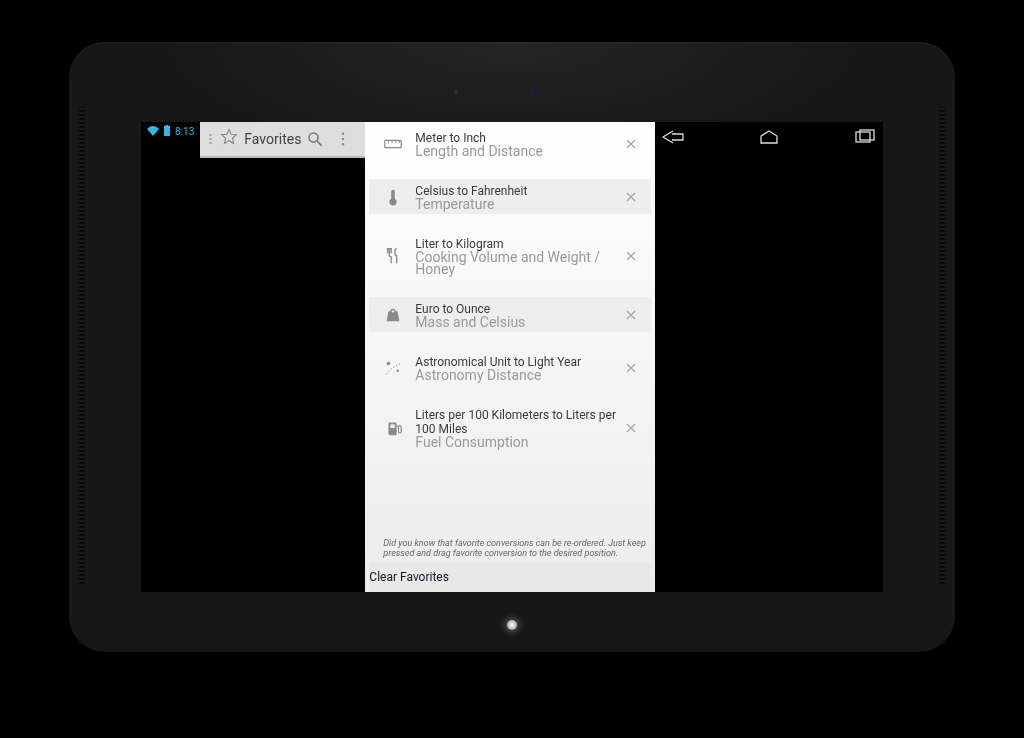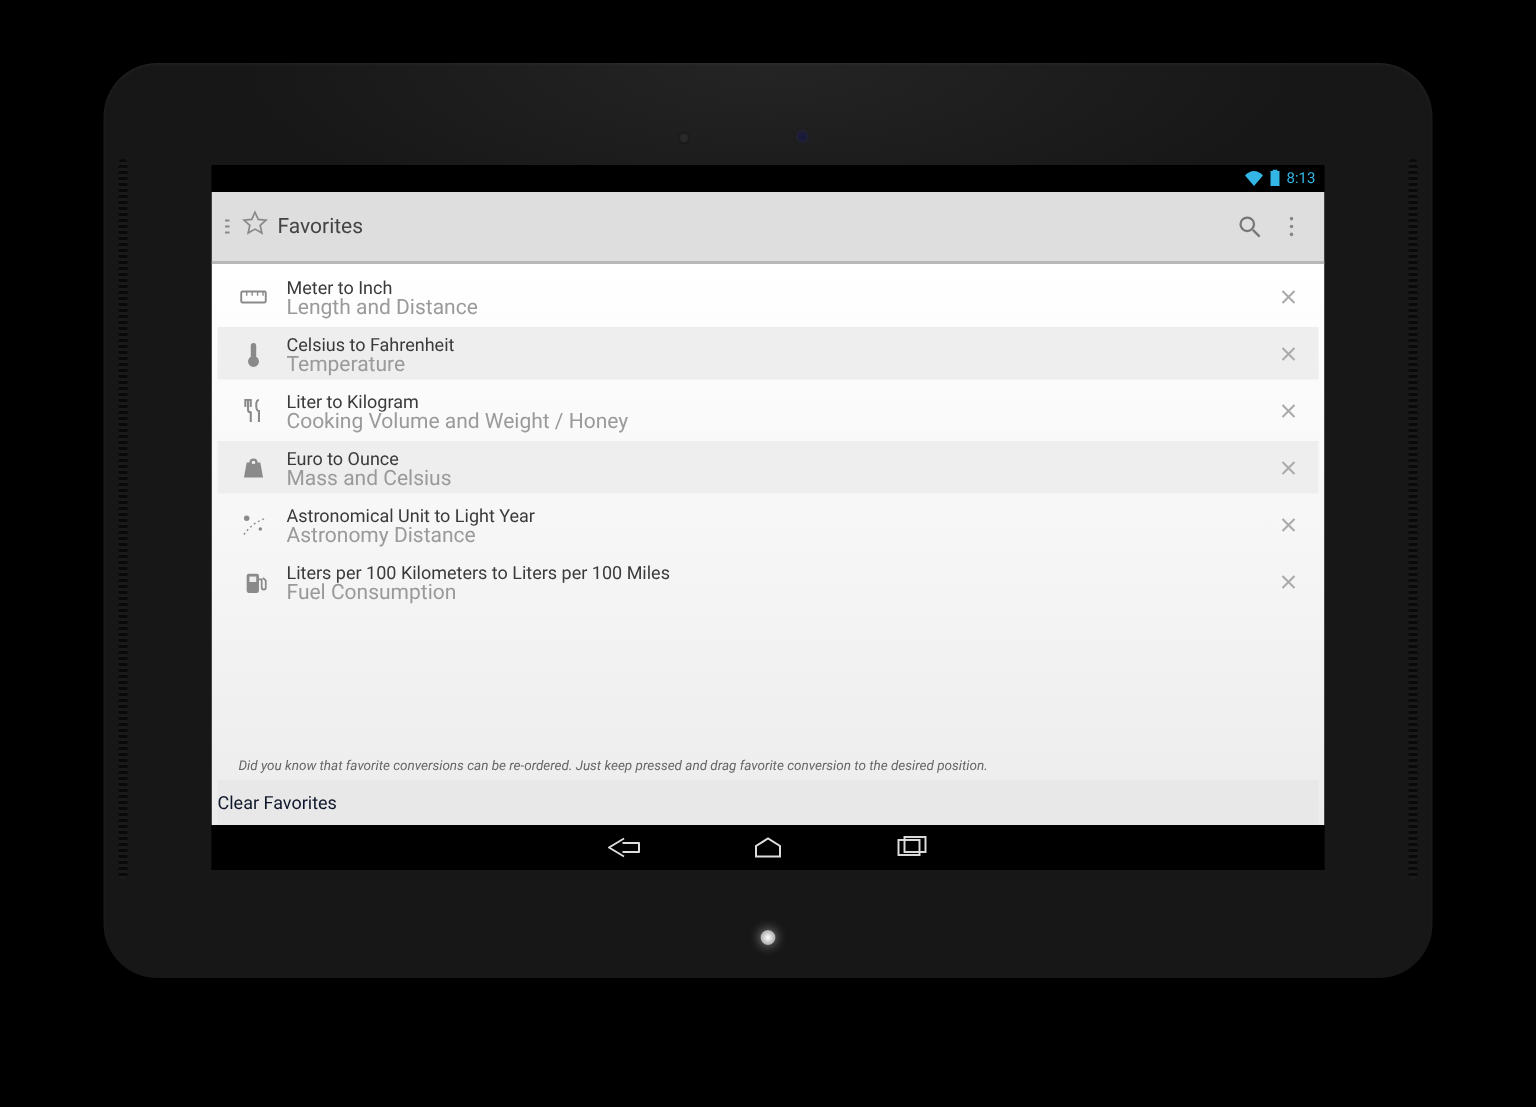--- a/index.html
+++ b/index.html
@@ -27,50 +27,50 @@
   }
   .speaker-left { left: 10px; }
   .speaker-right { right: 10px; }
   .camera { position:absolute; top:46px; left:50%; transform:translateX(-60px); width:8px; height:8px; background:#2a2a2a; border-radius:50%; box-shadow:inset 0 0 2px #000; }
   .sensor { position:absolute; top:46px; left:50%; transform:translateX(20px); width:6px; height:6px; background:#1a1a3a; border-radius:50%; box-shadow:0 0 3px rgba(60,60,200,.4);}
   .home-light { position:absolute; bottom:22px; left:50%; transform:translateX(-50%); width:10px; height:10px; background:radial-gradient(#fff,#888); border-radius:50%; box-shadow:0 0 8px rgba(255,255,255,.6);}
 
   
   .screen {
     position: absolute;
-    left: 72px; top: 68px;
+    left: 72px; top: 80px;
     width: 742px; height: 470px;
     background: #000;
-    display: flex; flex-direction: column;
+    display: flex; flex-direction: row;
     overflow: hidden;
   }
 
   
   .statusbar {
     height: 18px; background: #000;
     display: flex; justify-content: flex-end; align-items: center;
     padding: 0 6px; gap: 4px;
     color: #33b5e5; font-size: 10px;
   }
   .statusbar svg { display:block; }
 
   
   .actionbar {
-    height: 48px; background: #dedede;
+    height: 36px; background: #dedede;
     border-bottom: 2px solid #b8b8b8;
     display: flex; align-items: center;
     padding: 0 8px;
   }
   .actionbar .menu-toggle { display:flex; align-items:center; gap:2px; cursor:pointer; }
   .actionbar .title { color:#444; font-size:14px; margin-left:6px; flex:1; }
   .actionbar .action-icon { width:28px; height:28px; display:flex; align-items:center; justify-content:center; cursor:pointer; }
 
   
   .content { flex:1; background:linear-gradient(#fff,#f4f4f4 60%, #ececec); display:flex; flex-direction:column; }
-  .list { padding:4px 4px 0 4px; display:flex; flex-direction:column; gap:3px; flex:1; }
+  .list { padding:4px 4px 0 4px; display:flex; flex-direction:column; gap:18px; flex:1; }
   .row {
     display:flex; align-items:center;
     padding:5px 10px 4px 10px;
     min-height:32px;
     cursor:pointer;
   }
   .row.shaded { background:#eeeeee; }
   .row .icon-slot { width:28px; display:flex; justify-content:center; align-items:center; }
   .row .icon-slot svg { fill:#8a8a8a; }
   .row .texts { flex:1; padding-left:8px; }

